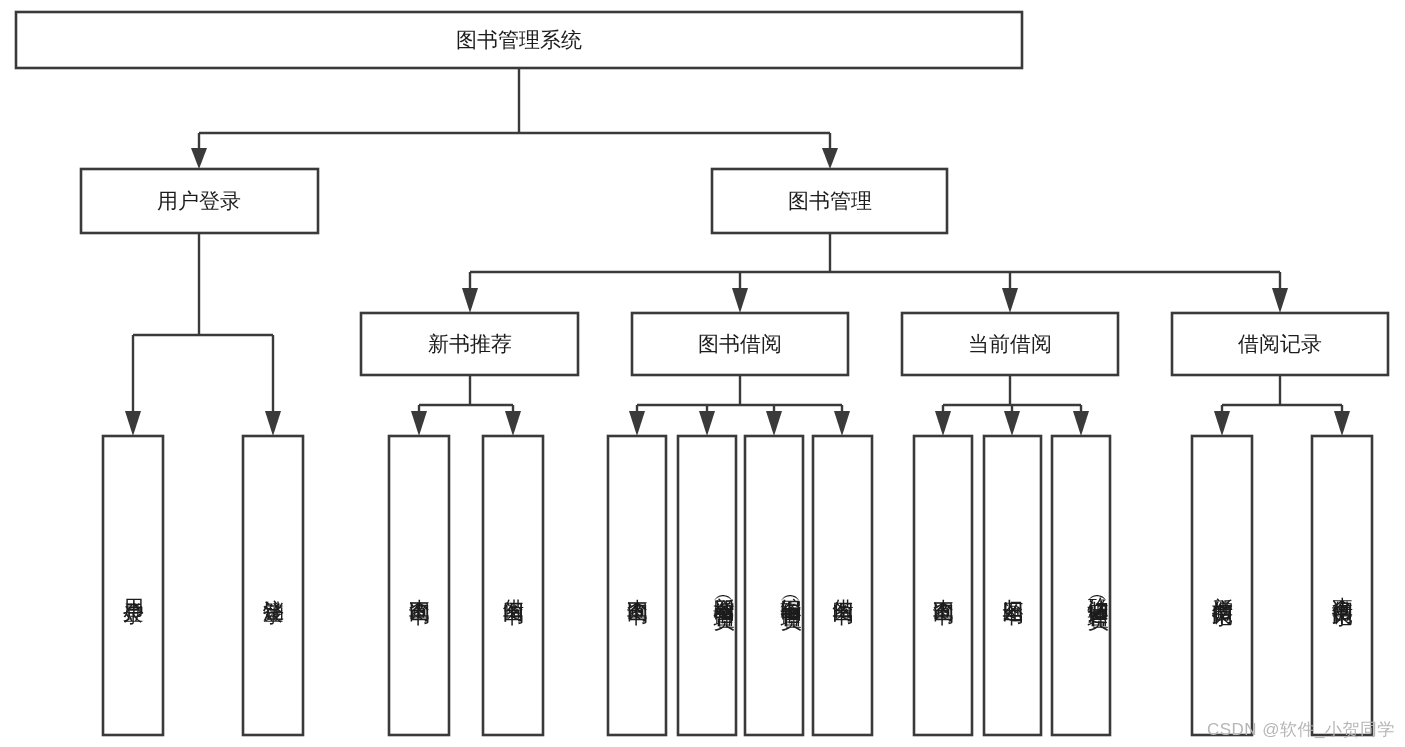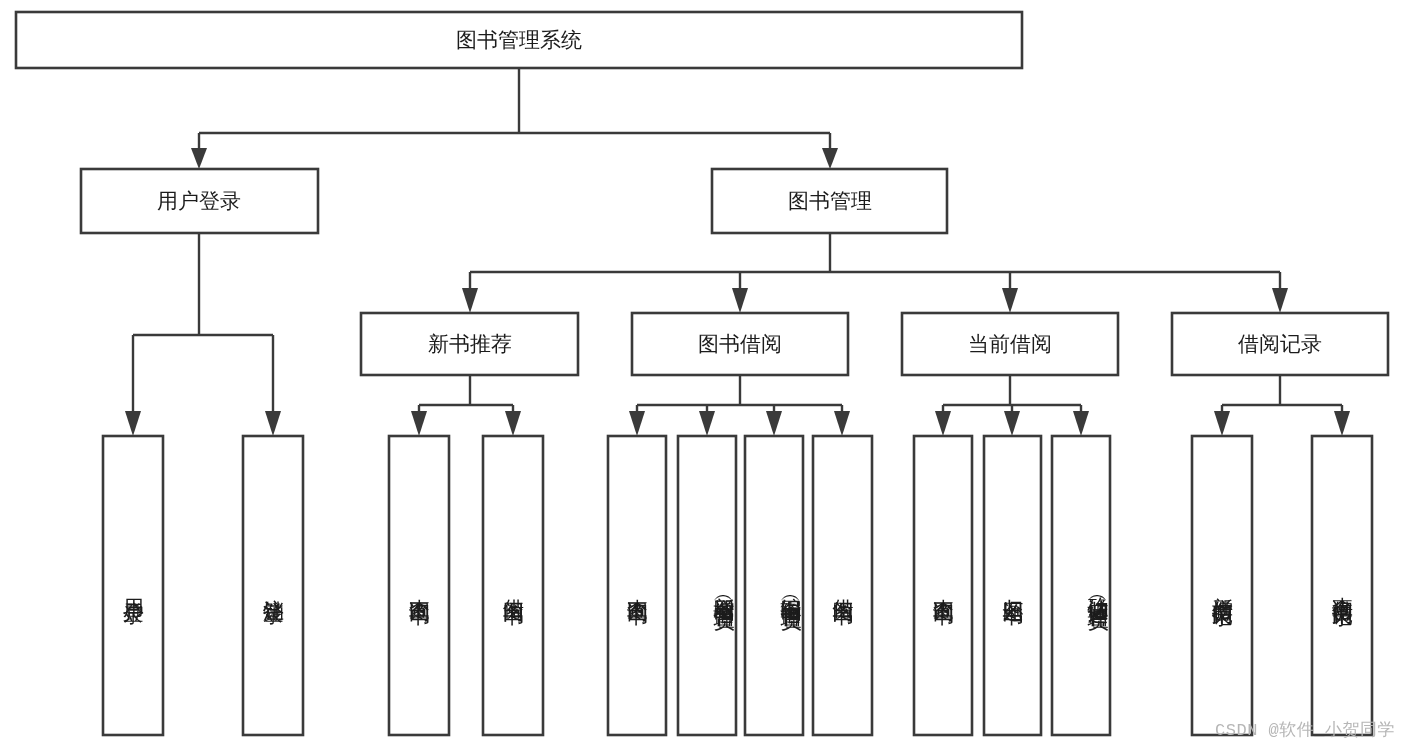--- a/index.html
+++ b/index.html
@@ -61,21 +61,21 @@
     align-items: center;
     justify-content: center;
     text-align: center;
     white-space: nowrap;
     pointer-events: none;
   }
   .watermark {
     position: absolute;
     right: 10px;
     bottom: 6px;
-    font-family: Liberation Mono, monospace;
+    font-family: Liberation Sans, sans-serif;
     font-size: 17px;
     color: #b6b6b6;
     letter-spacing: 0.5px;
     white-space: nowrap;
   }
 </style>
 </head>
 <body>
 
 <div id="diagram-root">

